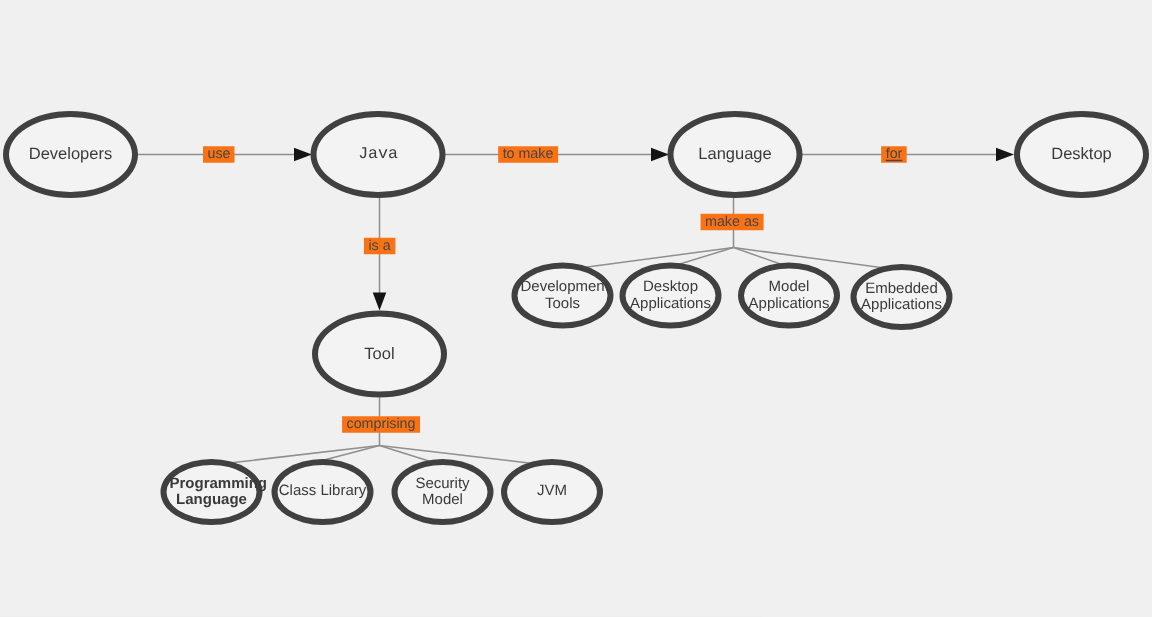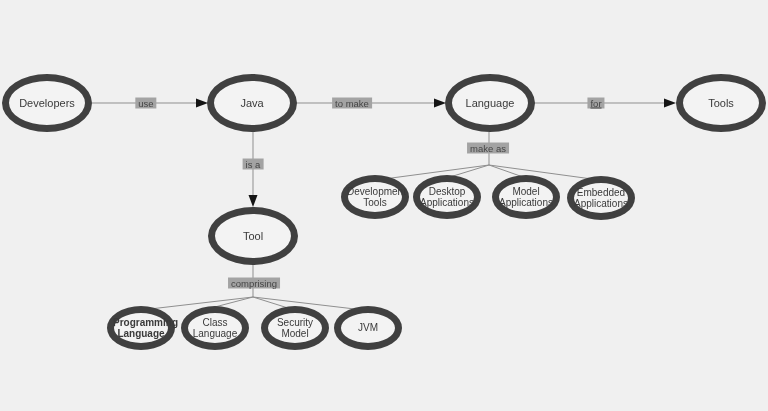--- a/index.html
+++ b/index.html
@@ -22,21 +22,21 @@
   }
   .wires line { stroke: #8f8f8f; stroke-width: 1; }
   .wires polygon { fill: #141414; }
   .node {
     position: absolute;
     z-index: 2;
     display: flex;
     align-items: center;
     justify-content: center;
     text-align: center;
-    border: 7px solid #404040;
+    border: 4px solid #404040;
     border-radius: 50%;
     background: #f3f3f3;
     color: #3a3a3a;
     box-sizing: border-box;
     cursor: default;
   }
   .node.main {
     width: 90px; height: 58px;
     font-size: 11px;
   }
@@ -44,21 +44,21 @@
     width: 68px; height: 44px;
     font-size: 10px;
     line-height: 11.5px;
   }
   .node.sub .lbl { display: inline-block; }
   .node.sub .lbl.narrow { max-width: 56px; }
   .edge-label {
     position: absolute;
     z-index: 2;
     transform: translate(-50%, -50%);
-    background: #a3a3a3;
+    background: #f97316;
     padding: 0 3px;
     font-size: 9.5px;
     color: #454545;
     white-space: nowrap;
   }
 </style>
 </head>
 <body>
 
 <div class="canvas">
@@ -84,43 +84,43 @@
     <line x1="489" y1="165" x2="592" y2="179"></line>
 
     <line x1="253" y1="265" x2="253" y2="297"></line>
     <line x1="253" y1="297" x2="150" y2="309"></line>
     <line x1="253" y1="297" x2="211" y2="308"></line>
     <line x1="253" y1="297" x2="288" y2="308"></line>
     <line x1="253" y1="297" x2="355" y2="309"></line>
   </svg>
 
   <div class="node main" style="left:2px;   top:74px;">Developers</div>
-  <div class="node main" style="left:207px; top:74px;">Java</div>
+  <div class="node main" style="left:207px; top:74px;font-family:Liberation Mono, monospace;">Java</div>
   <div class="node main" style="left:445px; top:74px;">Language</div>
-  <div class="node main" style="left:676px; top:74px;">Tools</div>
+  <div class="node main" style="left:676px; top:74px;">Desktop</div>
   <div class="node main" style="left:208px; top:207px;">Tool</div>
 
   <div class="node sub" style="left:341px; top:175px;">
     <span class="lbl narrow">Development Tools</span>
   </div>
   <div class="node sub" style="left:413px; top:175px;">
     <span class="lbl narrow">Desktop Applications</span>
   </div>
   <div class="node sub" style="left:492px; top:175px;">
     <span class="lbl narrow">Model Applications</span>
   </div>
   <div class="node sub" style="left:567px; top:176px;justify-content:center;">
     <span class="lbl narrow">Embedded Applications</span>
   </div>
 
   <div class="node sub" style="left:107px; top:306px;font-weight:bold;">
     <span class="lbl narrow">Programming Language</span>
   </div>
   <div class="node sub" style="left:181px; top:306px;">
-    <span class="lbl">Class Language</span>
+    <span class="lbl">Class Library</span>
   </div>
   <div class="node sub" style="left:261px; top:306px;">
     <span class="lbl narrow">Security Model</span>
   </div>
   <div class="node sub" style="left:334px; top:306px;">
     <span class="lbl">JVM</span>
   </div>
 
   <div class="edge-label" style="left:146px; top:103px;">use</div>
   <div class="edge-label" style="left:352px; top:103px;">to make</div>

